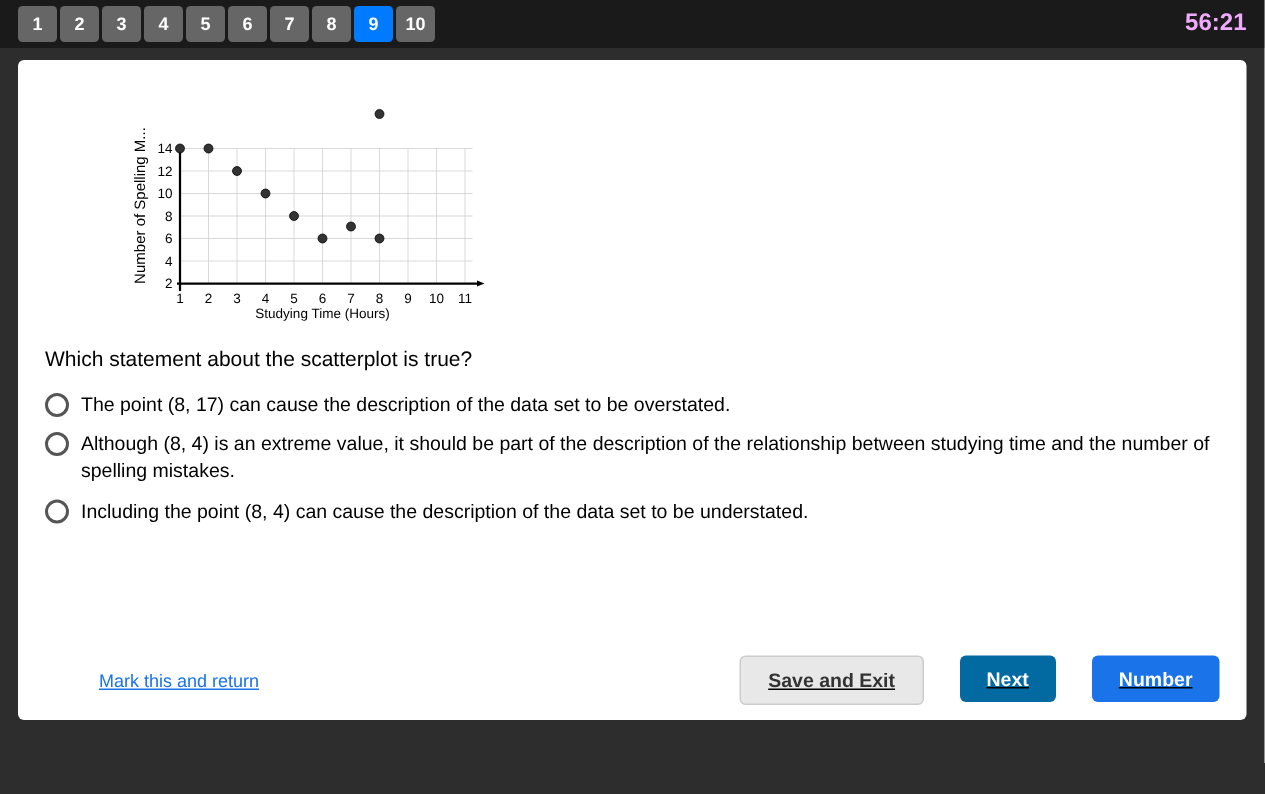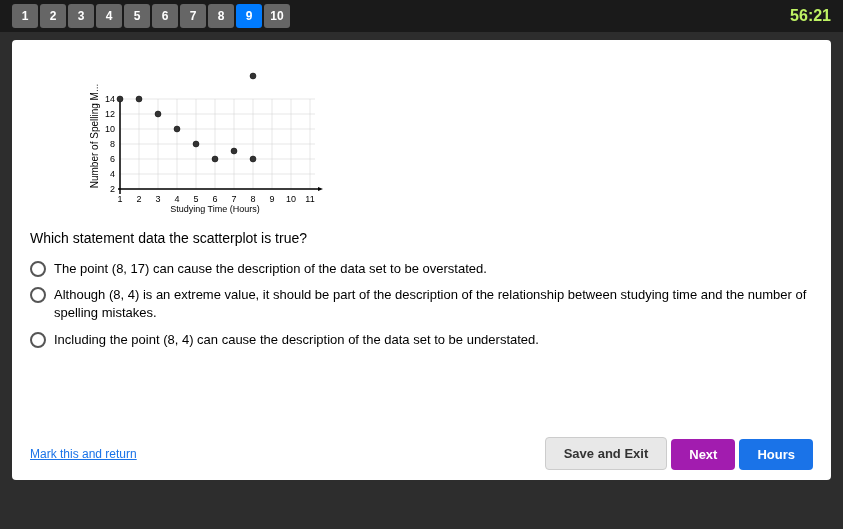--- a/index.html
+++ b/index.html
@@ -37,21 +37,21 @@
       background: #555;
     }
     .q-tab.active {
       background: #007bff;
       color: #fff;
     }
     .q-tab.answered {
       background: #666;
     }
     .timer {
-      color: #bef264;
+      color: #f0abfc;
       font-size: 16px;
       font-weight: bold;
     }
     .main-content {
       background: #fff;
       margin: 8px 12px;
       border-radius: 4px;
       padding: 14px 18px 10px 18px;
       min-height: 440px;
       display: flex;
@@ -106,47 +106,49 @@
     }
     .option-text {
       line-height: 1.4;
     }
     .bottom-bar {
       display: flex;
       align-items: center;
       justify-content: space-between;
       margin-top: auto;
       padding-top: 8px;
+      margin-left: 36px;
     }
     .mark-link {
       color: #1a73e8;
       font-size: 12px;
       cursor: pointer;
       text-decoration: underline;
     }
     .action-buttons {
       display: flex;
-      gap: 4px;
-      align-items: flex-end;
+      gap: 24px;
+      align-items: flex-start;
+      text-decoration: underline;
     }
     .btn {
       padding: 8px 18px;
       border: none;
       border-radius: 4px;
       font-size: 13px;
       font-weight: 600;
       cursor: pointer;
     }
     .btn-save {
       background: #e8e8e8;
       color: #333;
       border: 1px solid #ccc;
     }
     .btn-next {
-      background: #a21caf;
+      background: #0369a1;
       color: #fff;
     }
     .btn-submit {
       background: #1a73e8;
       color: #fff;
     }
   </style>
 </head>
 <body>
 
@@ -233,21 +235,21 @@
 
         <circle cx="144" cy="97" r="3" fill="#333" stroke="#000" stroke-width="0.5"></circle>
 
         <circle cx="163" cy="105" r="3" fill="#333" stroke="#000" stroke-width="0.5"></circle>
 
         <circle cx="163" cy="22" r="3" fill="#333" stroke="#000" stroke-width="0.5"></circle>
       </svg>
     </div>
   </div>
 
-  <p class="question-text">Which statement data the scatterplot is true?</p>
+  <p class="question-text">Which statement about the scatterplot is true?</p>
 
   <ul class="options-list">
     <li class="option-item">
       <div class="option-radio"></div>
       <span class="option-text">The point (8, 17) can cause the description of the data set to be overstated.</span>
     </li>
     <li class="option-item">
       <div class="option-radio"></div>
       <span class="option-text">Although (8, 4) is an extreme value, it should be part of the description of the relationship between studying time and the number of spelling mistakes.</span>
     </li>
@@ -255,16 +257,16 @@
       <div class="option-radio"></div>
       <span class="option-text">Including the point (8, 4) can cause the description of the data set to be understated.</span>
     </li>
   </ul>
 
   <div class="bottom-bar">
     <span class="mark-link">Mark this and return</span>
     <div class="action-buttons">
       <button class="btn btn-save">Save and Exit</button>
       <button class="btn btn-next">Next</button>
-      <button class="btn btn-submit">Hours</button>
+      <button class="btn btn-submit">Number</button>
     </div>
   </div>
 </div>
 
 </body></html>

